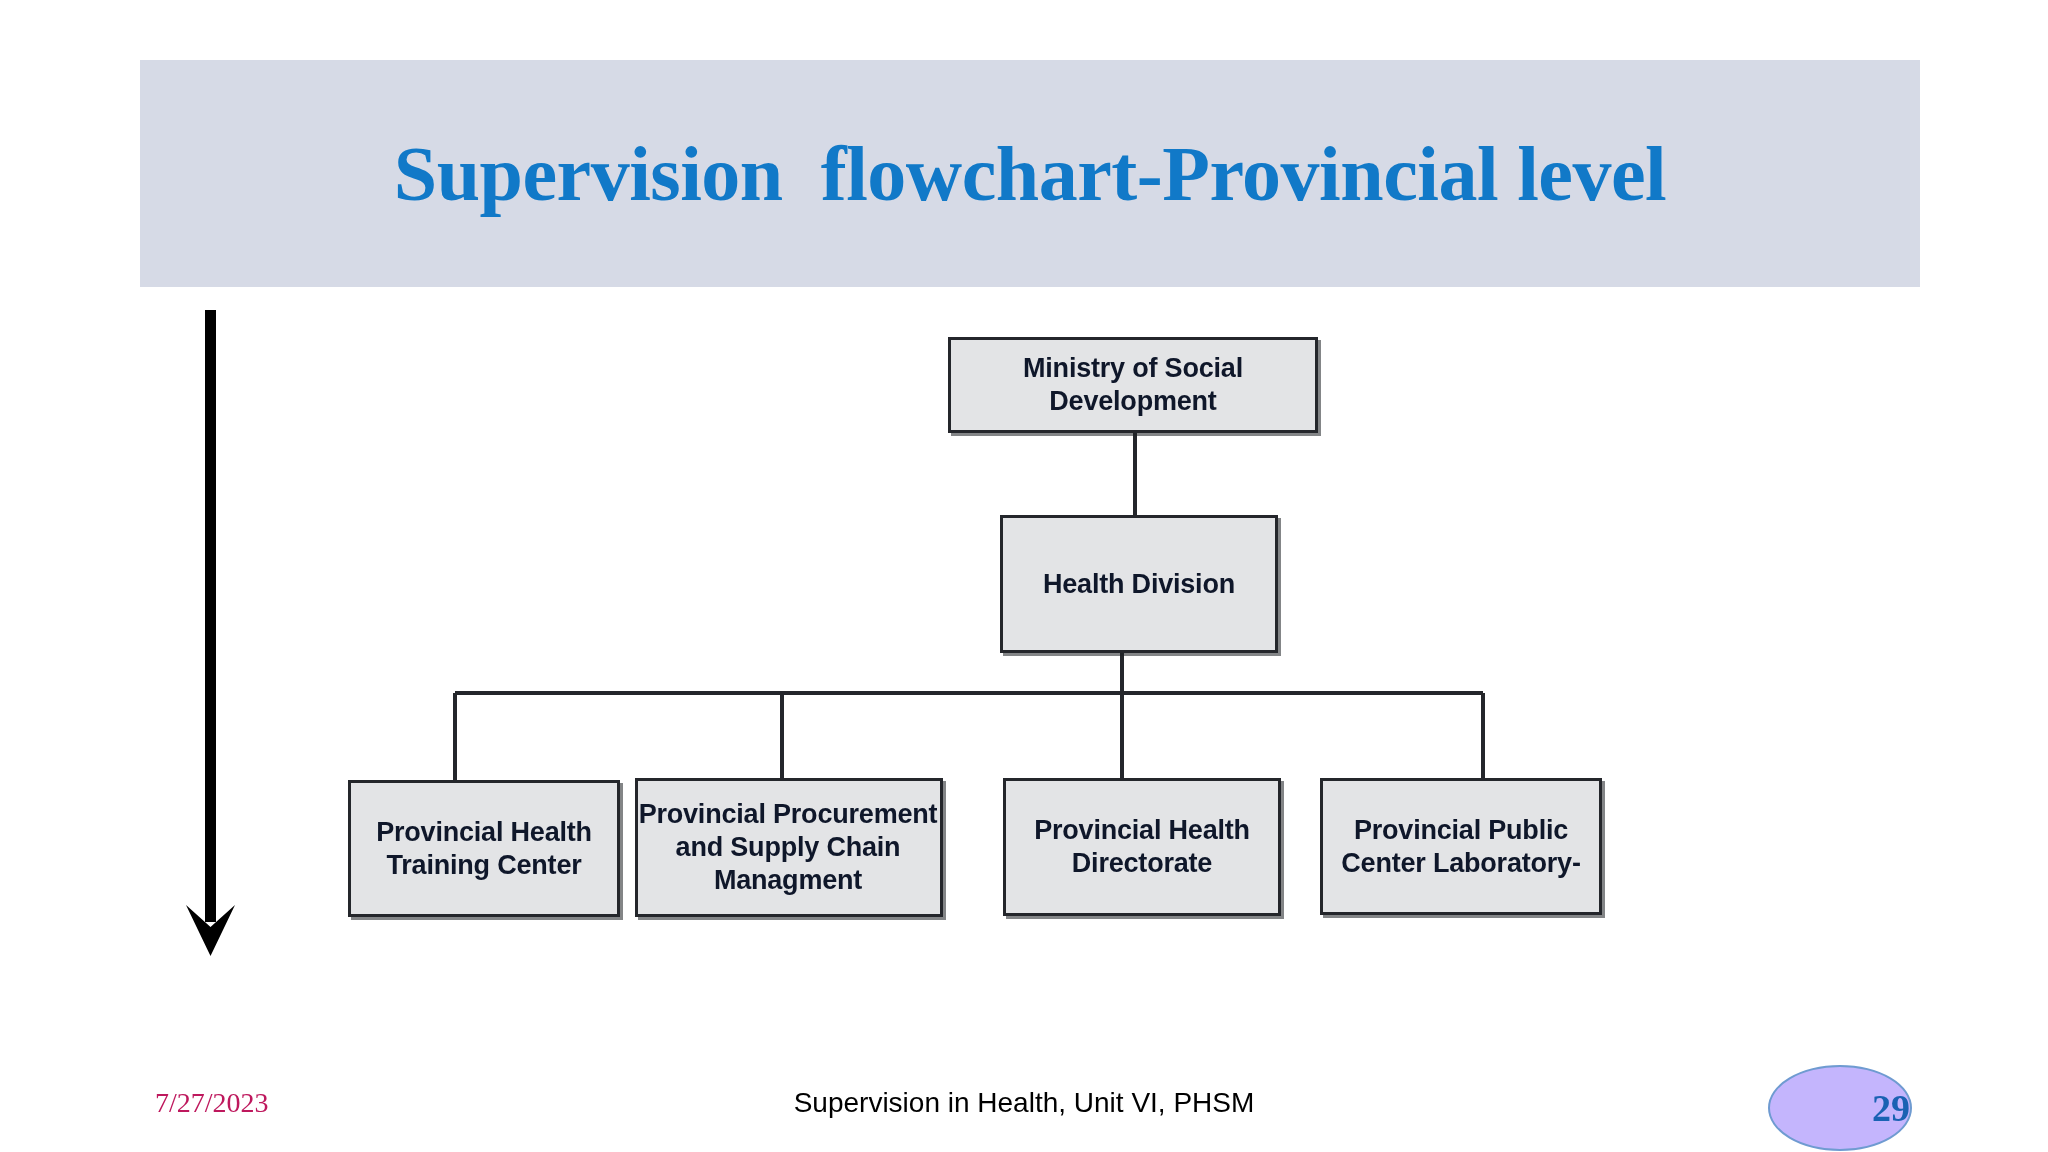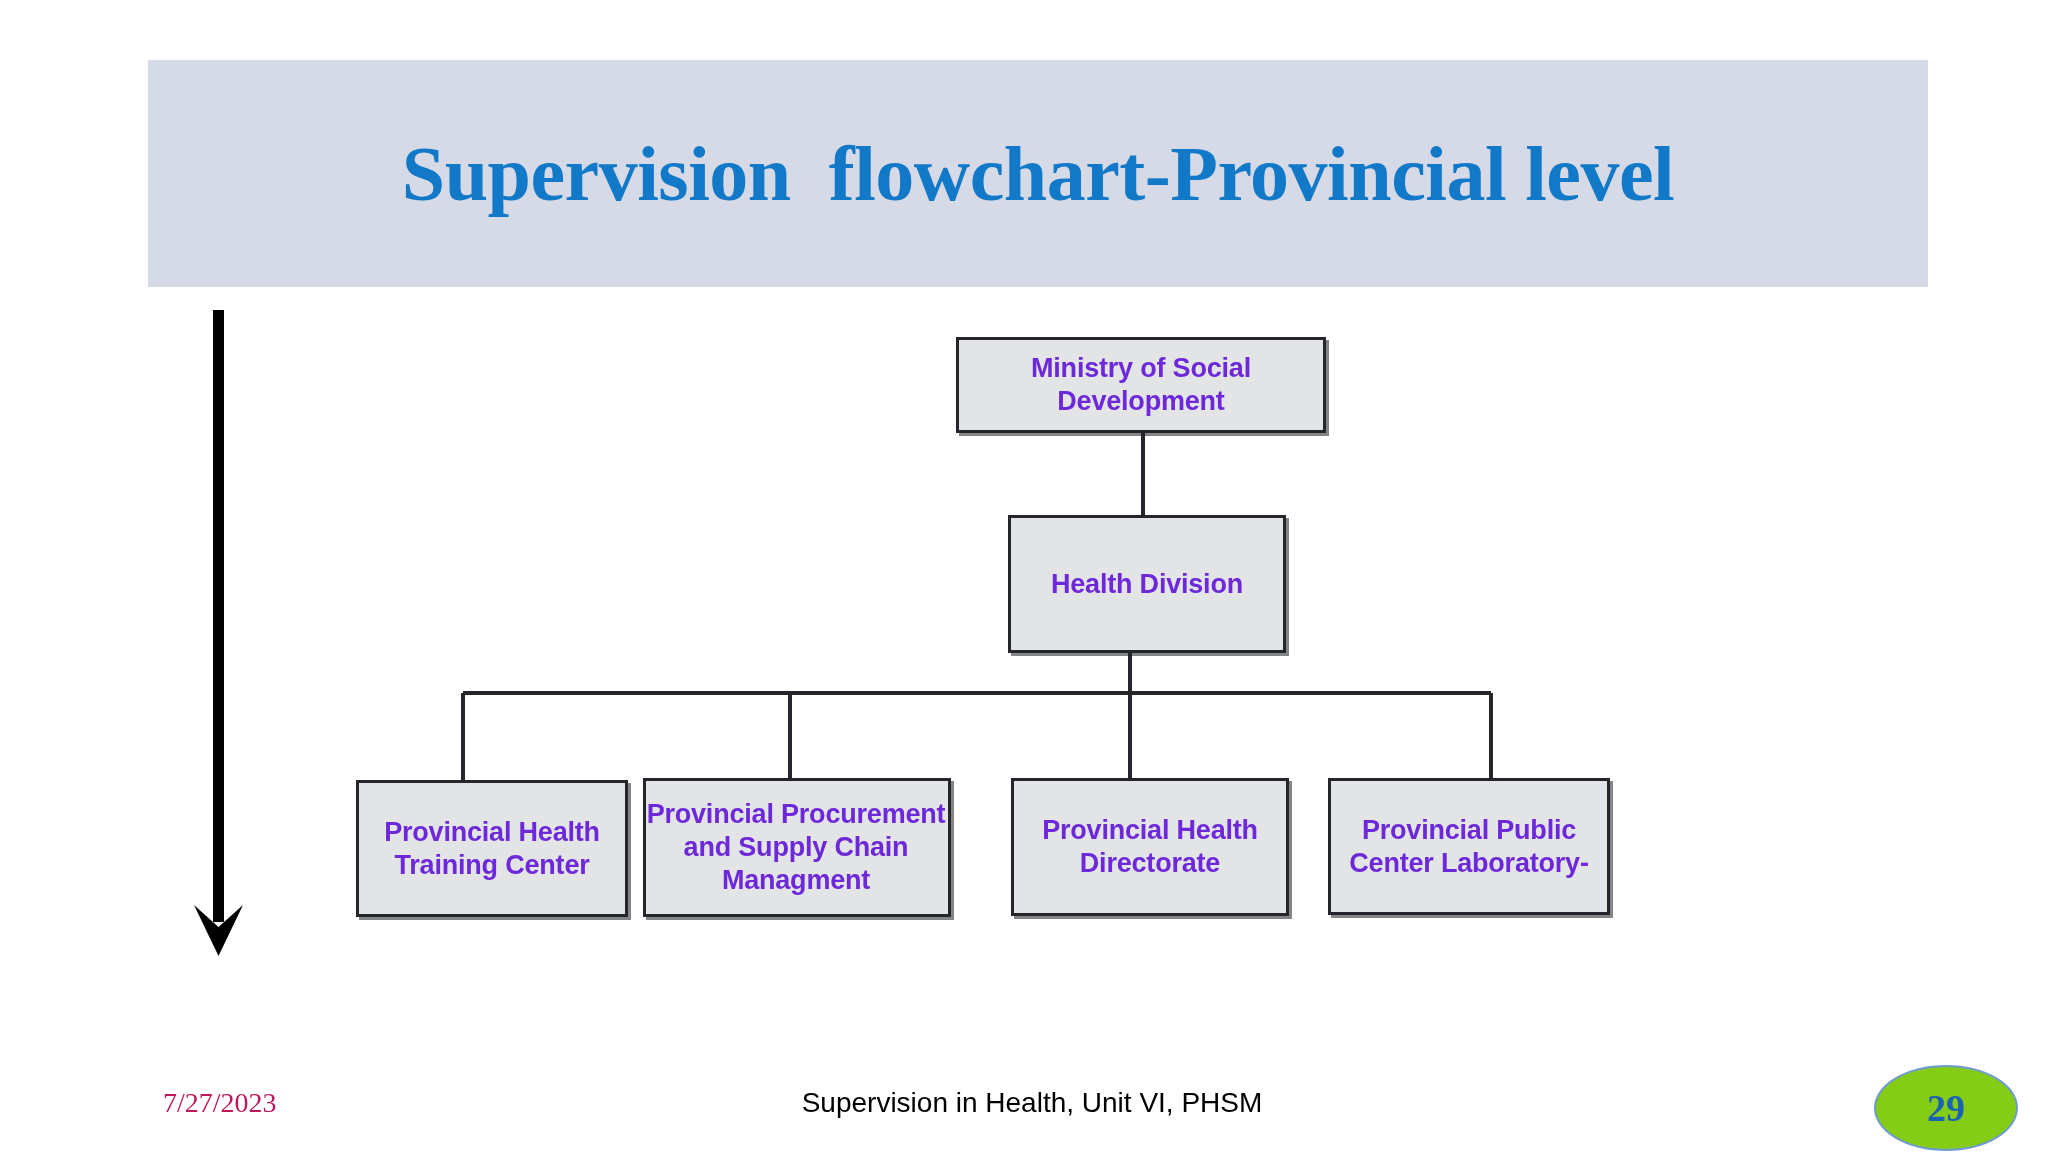--- a/index.html
+++ b/index.html
@@ -15,21 +15,20 @@
     font-family: "Liberation Sans", sans-serif;
   }
 
   
   #slide {
     position: absolute;
     left: 0; top: 0;
     width: 1680px;
     height: 1152px;
     background: #ffffff;
-    margin-left: 8px;
   }
 
   
   #title-banner {
     position: absolute;
     left: 140px;
     top: 60px;
     width: 1780px;
     height: 227px;
     background: #d6dae6;
@@ -75,21 +74,21 @@
     display: flex;
     align-items: center;
     justify-content: center;
     text-align: center;
   }
   .node-label {
     font-family: "Liberation Sans", sans-serif;
     font-weight: bold;
     font-size: 27px;
     line-height: 1.22;
-    color: #6d28d9;
+    color: #0f172a;
     white-space: pre-line;
     letter-spacing: -0.2px;
   }
 
   
   #node-ministry {
     left: 948px;  top: 337px;  width: 370px; height: 96px;
   }
   
   #node-health-division {
@@ -144,30 +143,30 @@
     left: 0;
     top: 12px;
     width: 2048px;
     text-align: center;
     font-family: Liberation Sans, sans-serif;
     font-size: 28px;
     color: #000000;
   }
   #page-number-badge {
     position: absolute;
-    left: 1866px;
+    left: 1768px;
     top: 1065px;
     width: 140px;
     height: 82px;
     border-radius: 50%;
-    background: #84cc16;
+    background: #c4b5fd;
     border: 2px solid #6f9bd1;
     display: flex;
     align-items: center;
-    justify-content: center;
+    justify-content: flex-end;
   }
   #page-number-text {
     font-family: "Liberation Serif", serif;
     font-weight: bold;
     font-size: 38px;
     color: #1a62b3;
   }
 </style>
 </head>
 <body>

